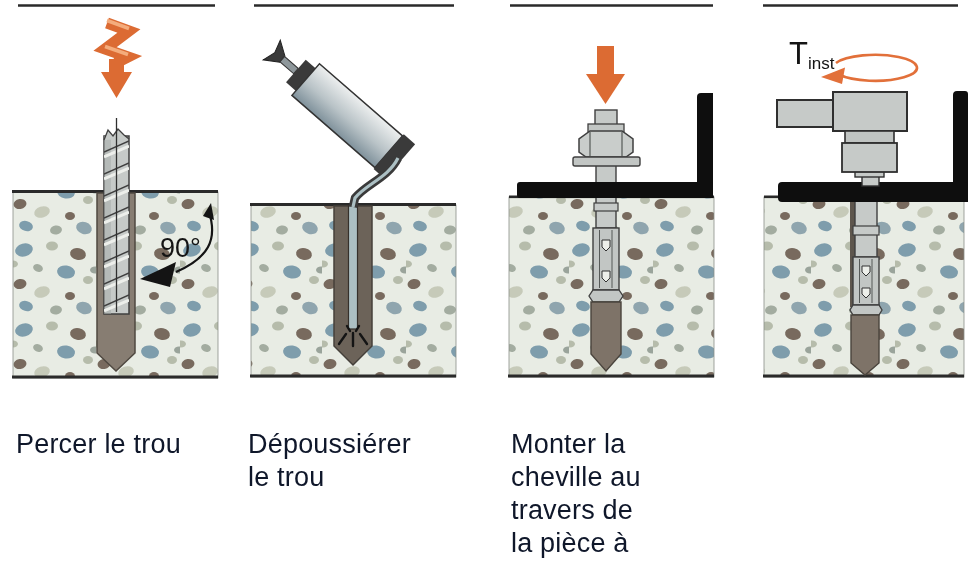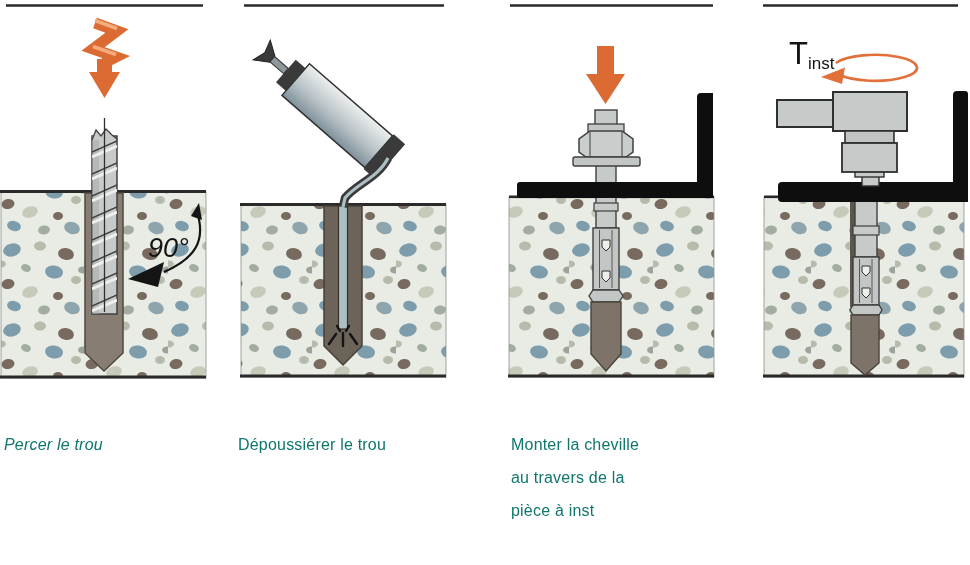--- a/index.html
+++ b/index.html
@@ -1,23 +1,23 @@
 <!DOCTYPE html>
 <html><head>
 <meta charset="utf-8">
 <style>
   html,body{margin:0;padding:0;background:#ffffff;}
   body{width:970px;height:565px;position:relative;overflow:hidden;
        font-family:"Liberation Sans","DejaVu Sans",sans-serif;}
   .board{position:absolute;inset:0;}
   .panel{position:absolute;top:0;width:243px;height:565px;margin:0;}
-  .p1{left:0;font-style:italic;}  .p2{left:228px;}  .p3{left:485px;}  .p4{left:727px;}
+  .p1{left:12px;}  .p2{left:238px;}  .p3{left:485px;}  .p4{left:727px;}
   .panel svg{display:block;}
-  .caption{position:absolute;top:428px;font-size:16px;line-height:33px;
-           color:#0f766e;letter-spacing:0.2px;}
+  .caption{position:absolute;top:428px;font-size:27px;line-height:33px;
+           color:#0f172a;letter-spacing:0.2px;}
   .p1 .caption{left:4px;width:205px;}
   .p2 .caption{left:10px;width:180px;}
   .p3 .caption{left:26px;width:150px;}
   .p4 .caption{left:38px;width:152px;}
   .defs-holder{position:absolute;width:0;height:0;overflow:hidden;}
 </style>
 </head>
 <body>
 
 <svg class="defs-holder" aria-hidden="true">

